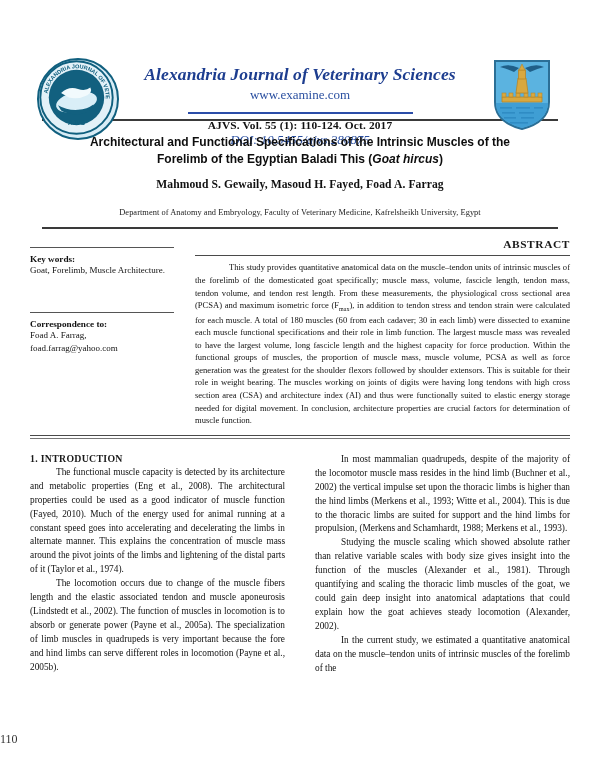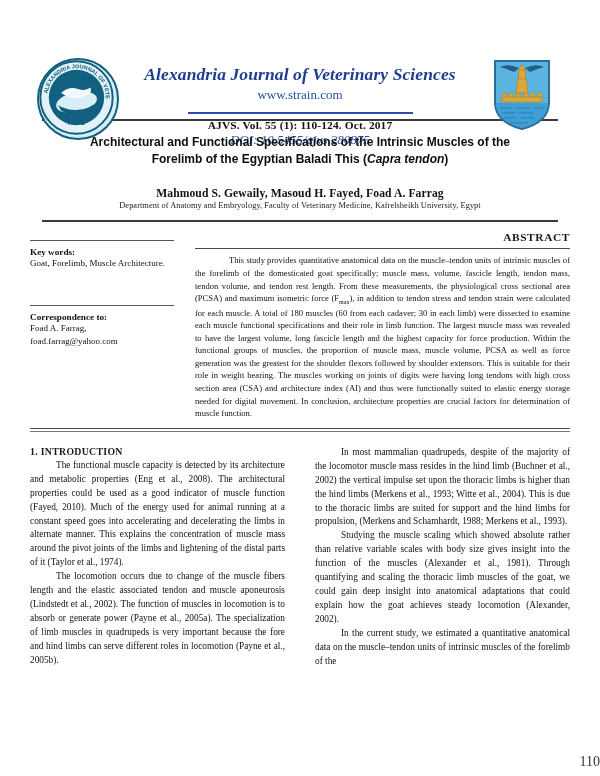--- a/index.html
+++ b/index.html
@@ -123,28 +123,28 @@
     line-height: 1.42;
     color: #0d0d0d;
     max-width: 470px;
     margin: 0 auto;
   }
   .paper-title .sp { font-style: italic; }
   .authors {
     font-family: "Liberation Serif", serif;
     font-weight: bold;
     font-size: 11.6px;
-    margin-top: 19px;
+    margin-top: 10px;
     color: #111;
     letter-spacing: 0.1px;
   }
   .affiliation {
     font-family: "Liberation Serif", serif;
     font-size: 8.4px;
-    margin-top: 1px;
+    margin-top: 17px;
     color: #222;
     letter-spacing: 0.05px;
   }
   .rule-under-title {
     height: 2.2px;
     background: #3a3a3a;
     margin: 10px 12px 0 12px;
   }
 
   
@@ -242,24 +242,24 @@
     color: #111;
     margin: 0;
   }
   .para + .para { margin-top: 0; }
 
   
   .footer {
     position: absolute;
     left: 0;
     right: 0;
-    bottom: 6px;
-    text-align: right;
-    font-family: "Liberation Serif", serif;
-    font-size: 14px;
+    bottom: 29px;
+    text-align: left;
+    font-family: "Liberation Serif", serif;
+    font-size: 12px;
     color: #333;
   }
 </style>
 </head>
 <body>
 
 <div class="page">
 
   <div class="masthead">
 
@@ -277,21 +277,21 @@
           <ellipse cx="50" cy="56" rx="27" ry="13" fill="#d9eef7" transform="rotate(-12 50 56)"></ellipse>
           <path d="M30 44 q10 -9 22 -5 q10 3 16 -2 q3 6 -4 10 q-12 6 -24 3 z" fill="#f2fafd"></path>
           <path d="M26 60 q12 7 26 6 q12 -1 20 -7 q-2 9 -14 12 q-16 3 -28 -4 z" fill="#12607f"></path>
           <text x="50" y="86" text-anchor="middle" font-family="Liberation Sans, sans-serif" font-size="8.5" font-weight="bold" fill="#0f5f7e">AJVS</text>
         </svg>
       </div>
     </div>
 
     <div class="masthead-center">
       <div class="journal-title">Alexandria Journal of Veterinary Sciences</div>
-      <div class="journal-url">www.strain.com</div>
+      <div class="journal-url">www.examine.com</div>
       <div class="rule-short"></div>
       <div class="issue-line">AJVS. Vol. 55 (1): 110-124. Oct. 2017</div>
       <div class="doi-line">DOI: 10.5455/ajvs.280875</div>
     </div>
 
     <div class="logo-right">
       <svg class="shield" viewBox="0 0 60 74">
         <path d="M3 3 H57 V44 Q57 64 30 71 Q3 64 3 44 Z" fill="#5bb3e0" stroke="#2b6f96" stroke-width="2"></path>
         <path d="M4 45 H56 Q56 63 30 70 Q4 63 4 45 Z" fill="#3f9ed4"></path>
         <g fill="#2f8cc4">
@@ -320,21 +320,21 @@
         <path d="M33 10 Q44 5 52 9 Q44 11 38 14 Z" fill="#1f5f88"></path>
       </svg>
     </div>
   </div>
 
   <div class="rule-heavy"></div>
 
   <div class="title-block">
     <div class="paper-title">
       <span>Architectural and Functional Specifications of the Intrinsic Muscles of the</span><br>
-      <span>Forelimb of the Egyptian Baladi This (</span><span class="sp">Capra tendon</span><span>)</span>
+      <span>Forelimb of the Egyptian Baladi This (</span><span class="sp">Goat hircus</span><span>)</span>
     </div>
     <div class="authors">Mahmoud S. Gewaily, Masoud H. Fayed, Foad A. Farrag</div>
     <div class="affiliation">Department of Anatomy and Embryology, Faculty of Veterinary Medicine, Kafrelsheikh University, Egypt</div>
   </div>
 
   <div class="rule-under-title"></div>
 
   <div class="abstract-wrap">
 
     <div class="abs-left">

